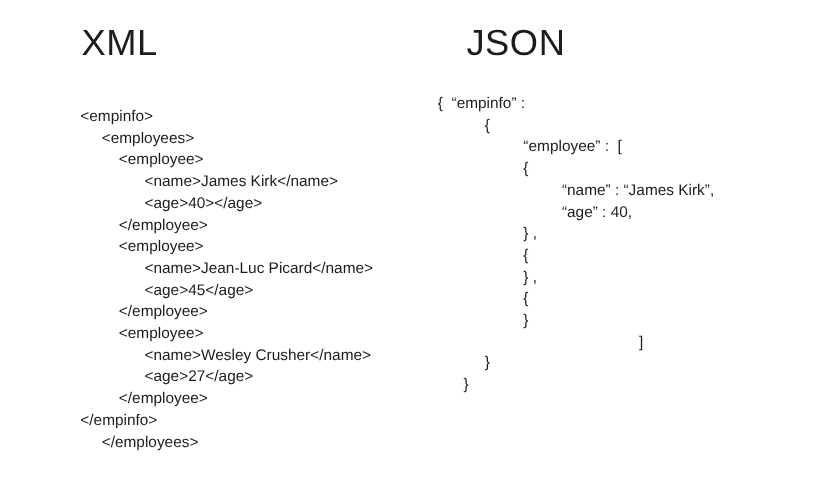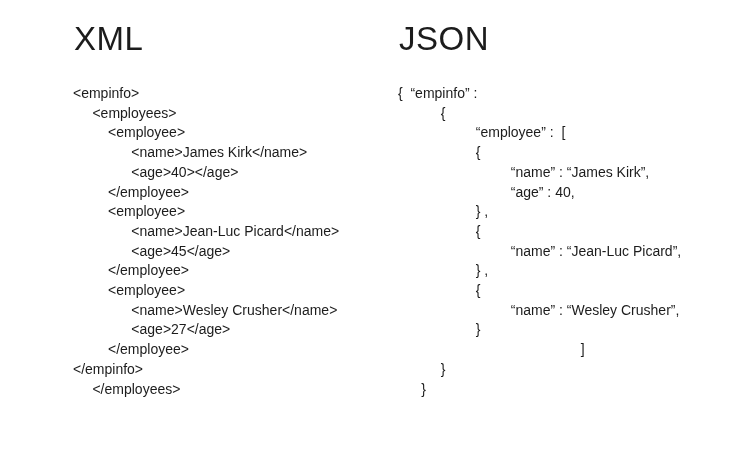--- a/index.html
+++ b/index.html
@@ -19,29 +19,29 @@
   .panel-heading {
     position: absolute;
     top: 22px;
     font-size: 33px;
     font-weight: 300;
     line-height: 1;
     color: #1c1c1c;
     letter-spacing: 0.5px;
   }
   .xml-heading  { left: 74px; }
-  .json-heading { left: 399px; }
+  .json-heading { left: 424px; }
   .code-block {
     position: absolute;
     top: 84px;
     font-size: 14px;
     line-height: 19.7px;
     color: #1c1c1c;
   }
-  .xml-code  { left: 73px; }
+  .xml-code  { left: 73px; margin-top: 12px; }
   .json-code { left: 398px; }
   .code-line {
     white-space: pre;
     min-height: 19.7px;
   }
 </style>
 </head>
 <body>
 
 <div class="slide">
@@ -71,23 +71,21 @@
 
   <div class="code-block json-code">
     <div class="code-line">{  “empinfo” :</div>
     <div class="code-line">           {</div>
     <div class="code-line">                    “employee” :  [</div>
     <div class="code-line">                    {</div>
     <div class="code-line">                             “name” : “James Kirk”,</div>
     <div class="code-line">                             “age” : 40,</div>
     <div class="code-line">                    } ,</div>
     <div class="code-line">                    {</div>
-    <div class="code-line">                             “name” : “Jean-Luc Picard”,</div>
     <div class="code-line">                    } ,</div>
     <div class="code-line">                    {</div>
-    <div class="code-line">                             “name” : “Wesley Crusher”,</div>
     <div class="code-line">                    }</div>
     <div class="code-line">                                               ]</div>
     <div class="code-line">           }</div>
     <div class="code-line">      }</div>
   </div>
 
 </div>
 
 </body></html>

